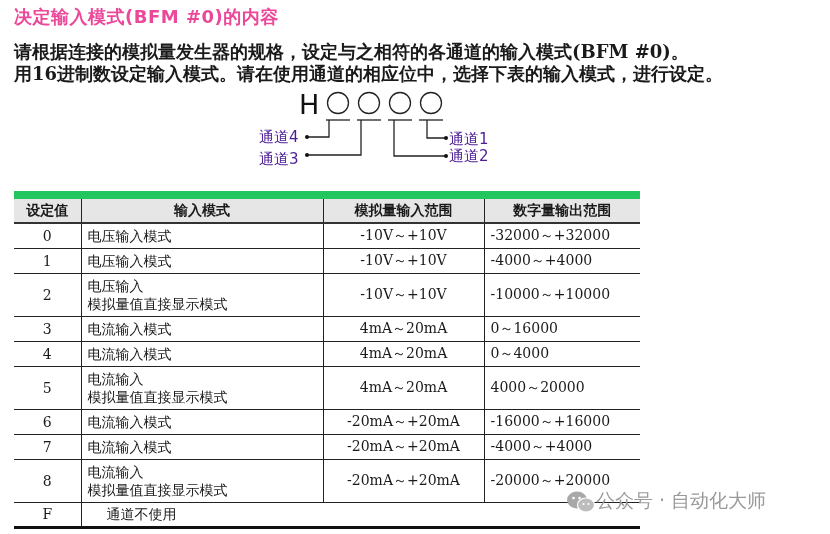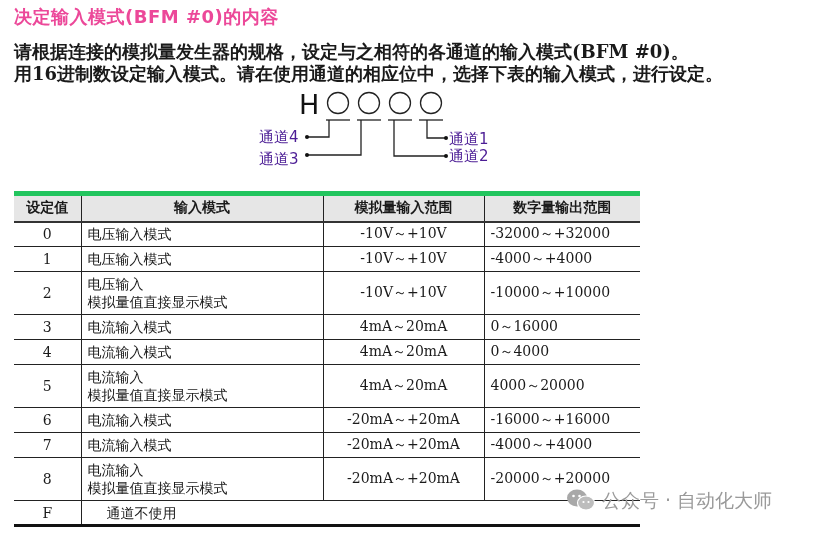--- a/index.html
+++ b/index.html
@@ -9,33 +9,33 @@
   .para { position:absolute; left:14px; font-size:18px; color:#1a1a1a; white-space:nowrap;font-weight:bold; }
   .para.l1 { top:40px; }
   .para.l2 { top:62px; }
 
   .diagram { position:absolute; left:0; top:0; width:830px; height:180px; }
   .diagram svg { position:absolute; left:0; top:0; }
   .dlabel { position:absolute; font-family:"DejaVu Sans","Liberation Sans",sans-serif; font-size:15px; color:#4c1d95; white-space:nowrap; }
 
   table.modes { position:absolute; left:14px; top:191px; width:626px; border-collapse:collapse; font-size:14px; }
   table.modes th, table.modes td { border:1.2px solid #222; padding:0 6px; vertical-align:middle; }
-  table.modes th { background:#e6e6e6; font-family:"DejaVu Sans","Liberation Sans",sans-serif; font-weight:bold; font-size:14px; height:28px; text-align:center; border-top:5px solid #22c55e; border-bottom:2px solid #333; }
+  table.modes th { background:#e6e6e6; font-family:"DejaVu Sans","Liberation Sans",sans-serif; font-weight:bold; font-size:14px; height:28px; text-align:center; border-top:8px solid #22c55e; border-bottom:2px solid #333; }
   table.modes td { height:25px; }
   table.modes td.c0 { text-align:center; width:67px; }
   table.modes td.c1 { text-align:left; width:242px; line-height:18px; }
   table.modes td.c2 { text-align:center; width:161px; }
   table.modes td.c3 { text-align:left; width:156px; }
   table.modes tr.tall td { height:43px; }
   table.modes tr.last td { border-bottom:3px solid #111; }
   table.modes th:first-child, table.modes td:first-child { border-left:none; }
   table.modes th:last-child, table.modes td:last-child { border-right:none; }
   table.modes tr.last td.span { border-right:none;padding-left:25px; }
 
-  .watermark { position:absolute; left:566px; top:488px; display:flex; align-items:flex-start; gap:6px; color:#9a9a9a; font-family:"DejaVu Sans","Liberation Sans",sans-serif; font-size:19px; white-space:nowrap; }
+  .watermark { position:absolute; left:566px; top:488px; display:flex; align-items:flex-end; color:#9a9a9a; font-family:"DejaVu Sans","Liberation Sans",sans-serif; font-size:19px; white-space:nowrap; }
   .wm-icon { width:30px; height:24px; position:relative; }
 </style>
 </head>
 <body>
 
 <div class="title">决定输入模式(BFM #0)的内容</div>
 <div class="para l1">请根据连接的模拟量发生器的规格，设定与之相符的各通道的输入模式(BFM #0)。</div>
 <div class="para l2">用16进制数设定输入模式。请在使用通道的相应位中，选择下表的输入模式，进行设定。</div>
 
 <div class="diagram">

